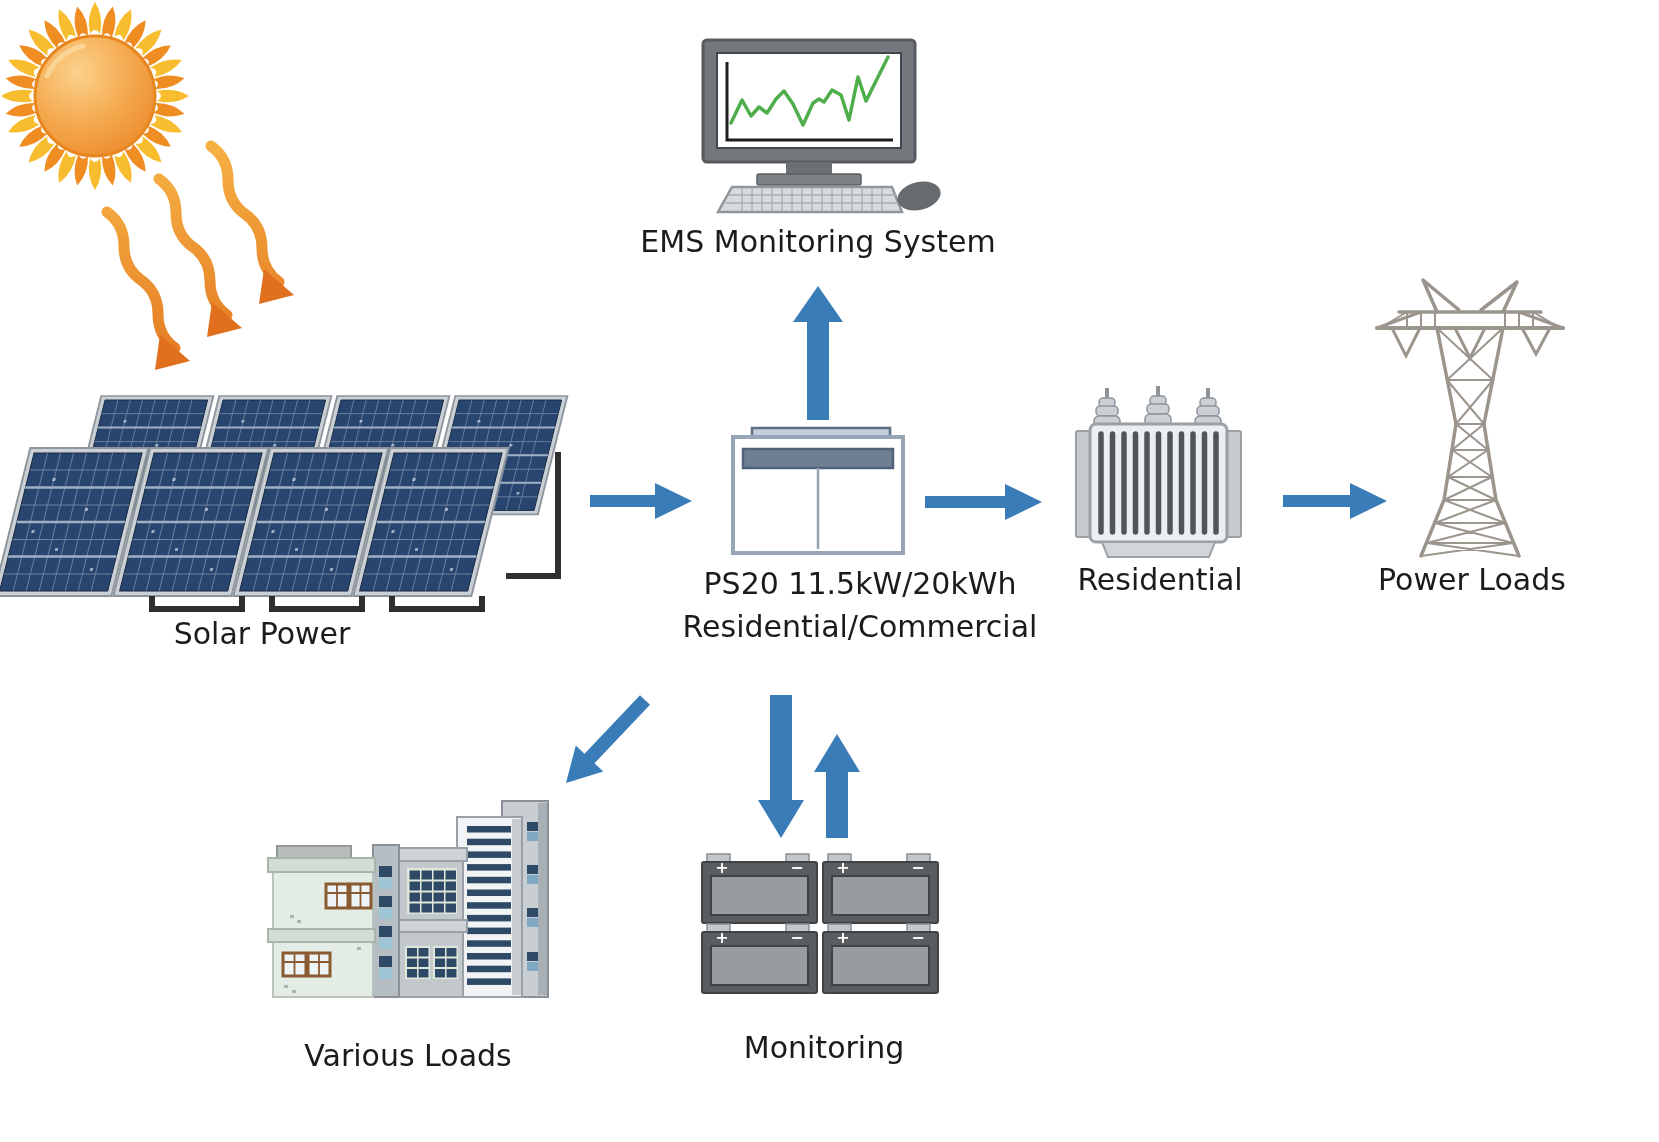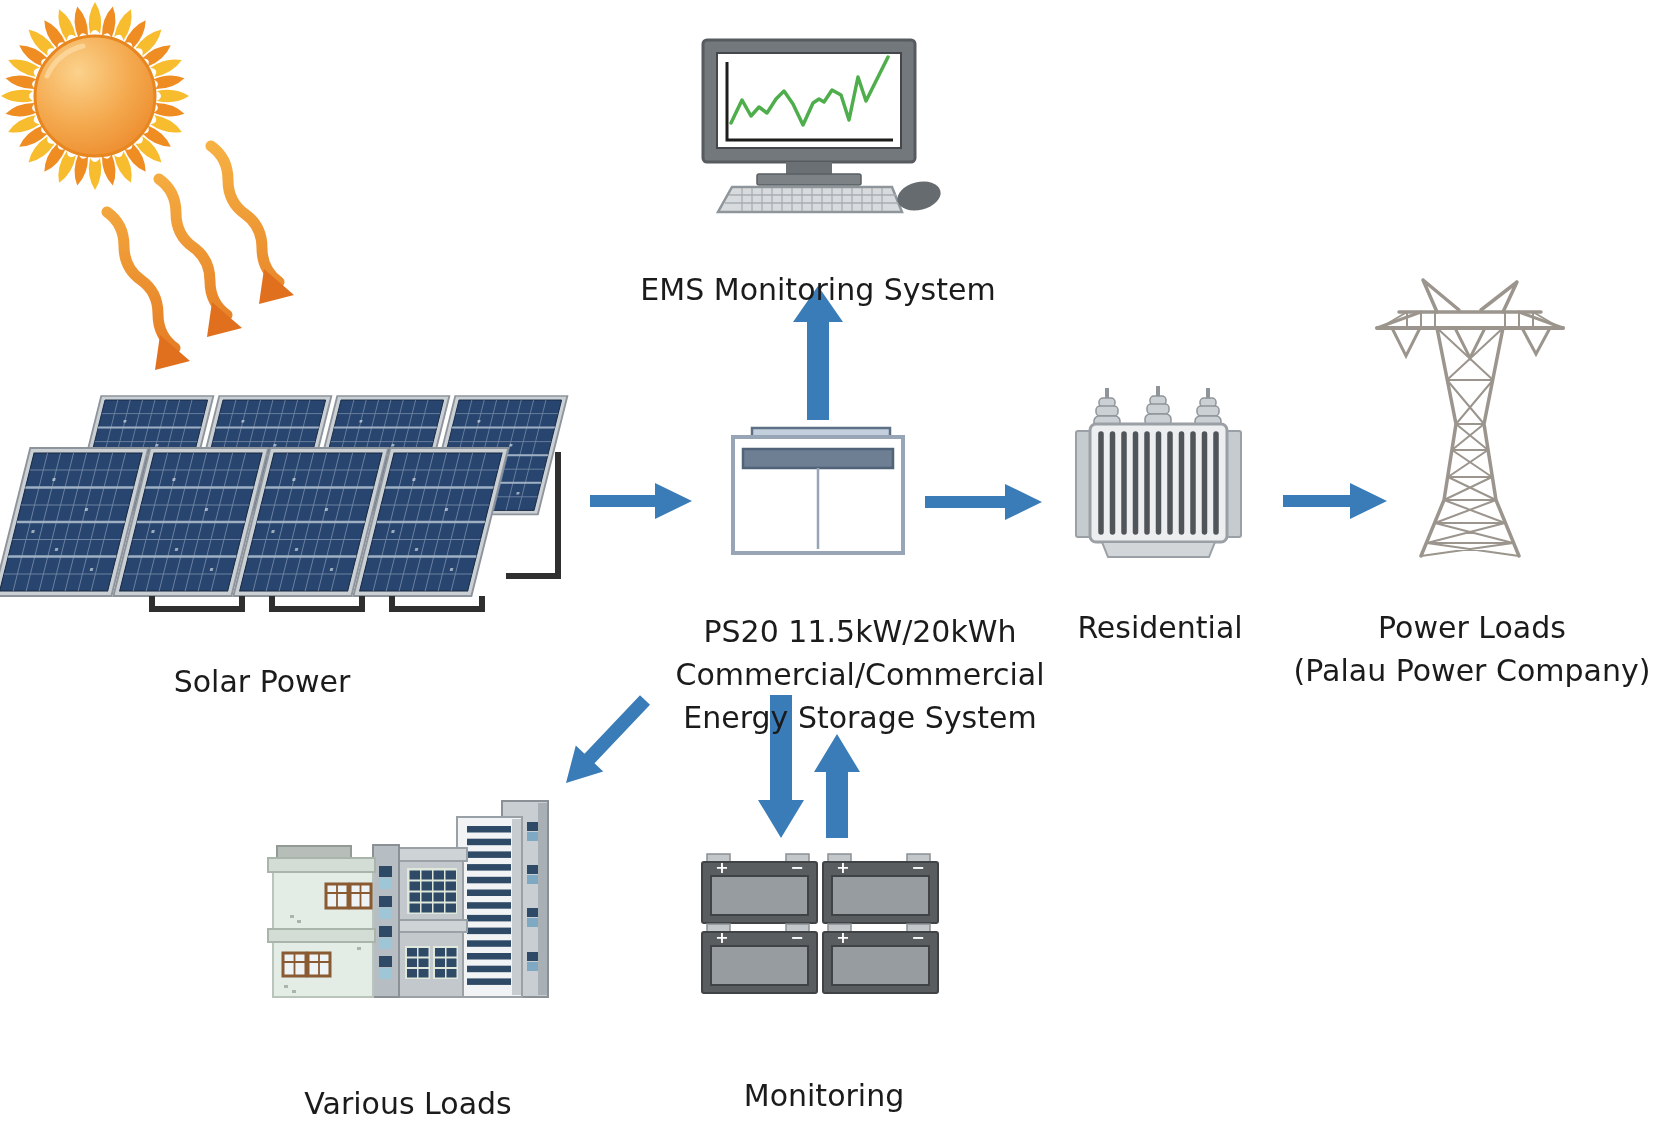--- a/index.html
+++ b/index.html
@@ -1,20 +1,20 @@
 <!DOCTYPE html>
 <html><head>
 <meta charset="utf-8">
 <style>
   html,body{margin:0;padding:0;background:#ffffff;}
   #canvas{position:relative;width:1659px;height:1142px;background:#ffffff;overflow:hidden;
           font-family:"DejaVu Sans","Liberation Sans",sans-serif;}
   #art{position:absolute;left:0;top:0;}
   .lbl{position:absolute;transform:translateX(-50%);font-size:30px;font-weight:400;
-       color:#1b1b1b;white-space:nowrap;text-align:center;margin-top:48px;}
+       color:#1b1b1b;white-space:nowrap;text-align:center;}
   .lbl .line{display:block;line-height:43px;}
 </style>
 </head>
 <body>
 
 <div id="canvas">
 
 <svg id="art" width="1659" height="1142" viewBox="0 0 1659 1142">
   <defs>
     <radialGradient id="sunG" cx="36%" cy="30%" r="80%">
@@ -317,28 +317,26 @@
     </g>
   </g>
 </svg>
 
 <div class="lbl" style="left:262px;top:616px">Solar Power</div>
 
 <div class="lbl" style="left:818px;top:224px">EMS Monitoring System</div>
 
 <div class="lbl" style="left:860px;top:562px">
   <span class="line">PS20 11.5kW/20kWh</span>
-  <span class="line">Commercial/Commercial</span>
-  <span class="line">Energy Storage System</span>
+  <span class="line">Residential/Commercial</span>
 </div>
 
 <div class="lbl" style="left:1160px;top:562px">Residential</div>
 
 <div class="lbl" style="left:1472px;top:558px">
   <span class="line">Power Loads</span>
-  <span class="line">(Palau Power Company)</span>
 </div>
 
 <div class="lbl" style="left:408px;top:1038px">Various Loads</div>
 
 <div class="lbl" style="left:824px;top:1030px">Monitoring</div>
 
 </div>
 
 </body></html>

